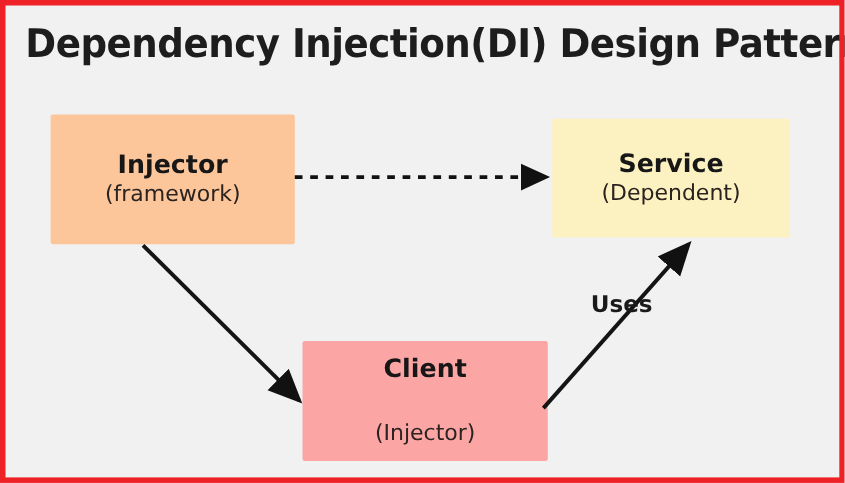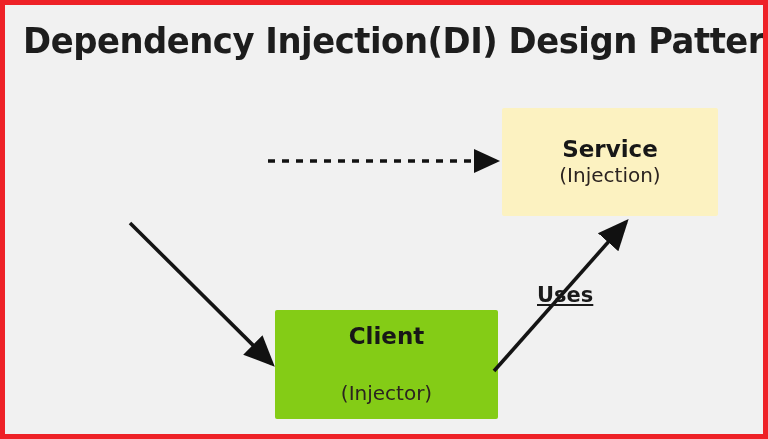--- a/index.html
+++ b/index.html
@@ -79,42 +79,42 @@
     width: 216px;
     height: 108px;
     background: #fcf2c1;
     align-items: center;
   }
   #node-client {
     left: 275px;
     top: 310px;
     width: 223px;
     height: 109px;
-    background: #84cc16;
+    background: #fca5a5;
     gap: 31px;
   }
   #edges {
     position: absolute;
     left: 0; top: 0;
     width: 768px;
     height: 439px;
     z-index: 5;
   }
   .edge-label {
     position: absolute;
     font-family: "DejaVu Sans", sans-serif;
     font-weight: bold;
     font-size: 21px;
     color: #1a1a1a;
     white-space: nowrap;
     z-index: 10;
   }
   #label-creates { left: 318px; top: 128px; }
   #label-injects { left: 155px; top: 267px; }
-  #label-uses    { left: 537px; top: 283px; text-decoration: underline; }
+  #label-uses    { left: 537px; top: 265px; }
 </style>
 </head>
 <body>
 
 <div id="canvas">
 
   <div id="title">Dependency Injection(DI) Design Pattern</div>
 
   <svg id="edges" viewBox="0 0 768 439" width="768" height="439">
     <defs>
@@ -126,24 +126,28 @@
       </marker>
     </defs>
 
     <line x1="268" y1="161" x2="496" y2="161" stroke="#111111" stroke-width="3.4" stroke-dasharray="7 7" marker-end="url(#arrowhead-dashed)"></line>
 
     <line x1="130" y1="223" x2="272" y2="364" stroke="#141414" stroke-width="3.6" marker-end="url(#arrowhead-solid)"></line>
 
     <line x1="494" y1="371" x2="626" y2="222" stroke="#141414" stroke-width="3.6" marker-end="url(#arrowhead-solid)"></line>
   </svg>
 
+  <div class="node" id="node-injector">
+    <span class="t1">Injector</span>
+    <span class="t2">(framework)</span>
+  </div>
 
   <div class="node" id="node-service">
     <span class="t1">Service</span>
-    <span class="t2">(Injection)</span>
+    <span class="t2">(Dependent)</span>
   </div>
 
   <div class="node" id="node-client">
     <span class="t1">Client</span>
     <span class="t2">(Injector)</span>
   </div>
 
 
 
   <div class="edge-label" id="label-uses">Uses</div>

